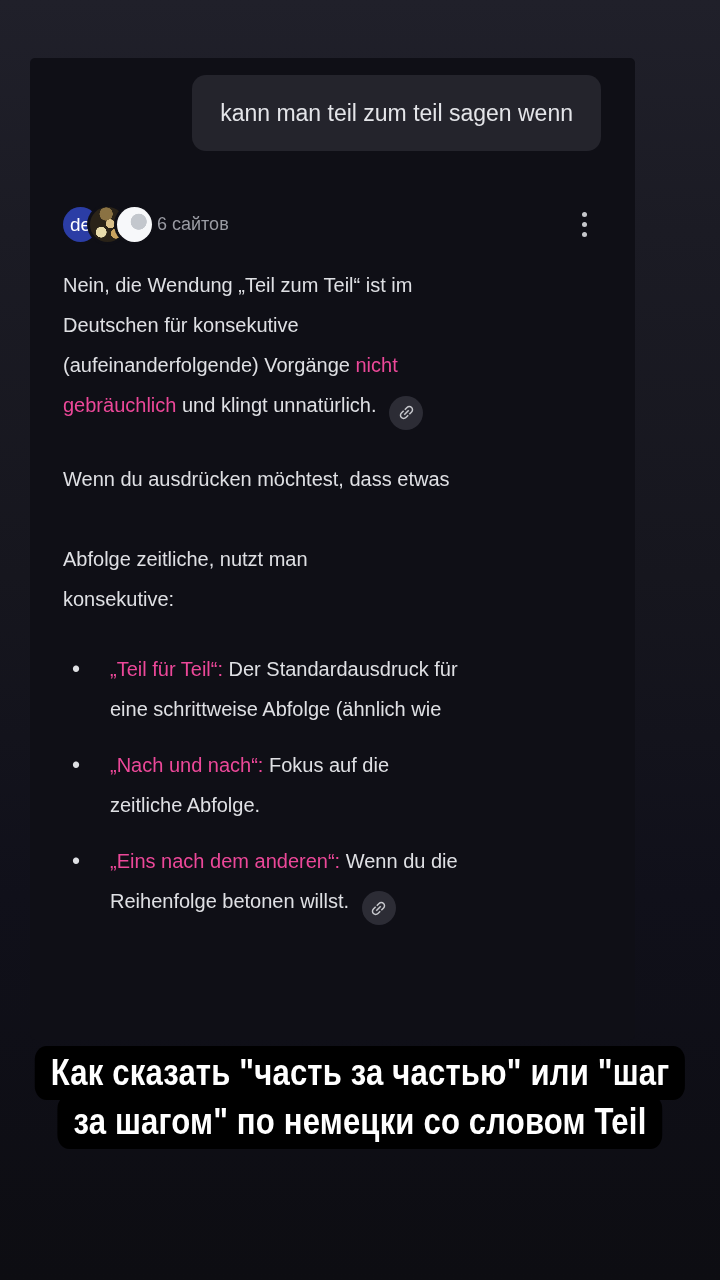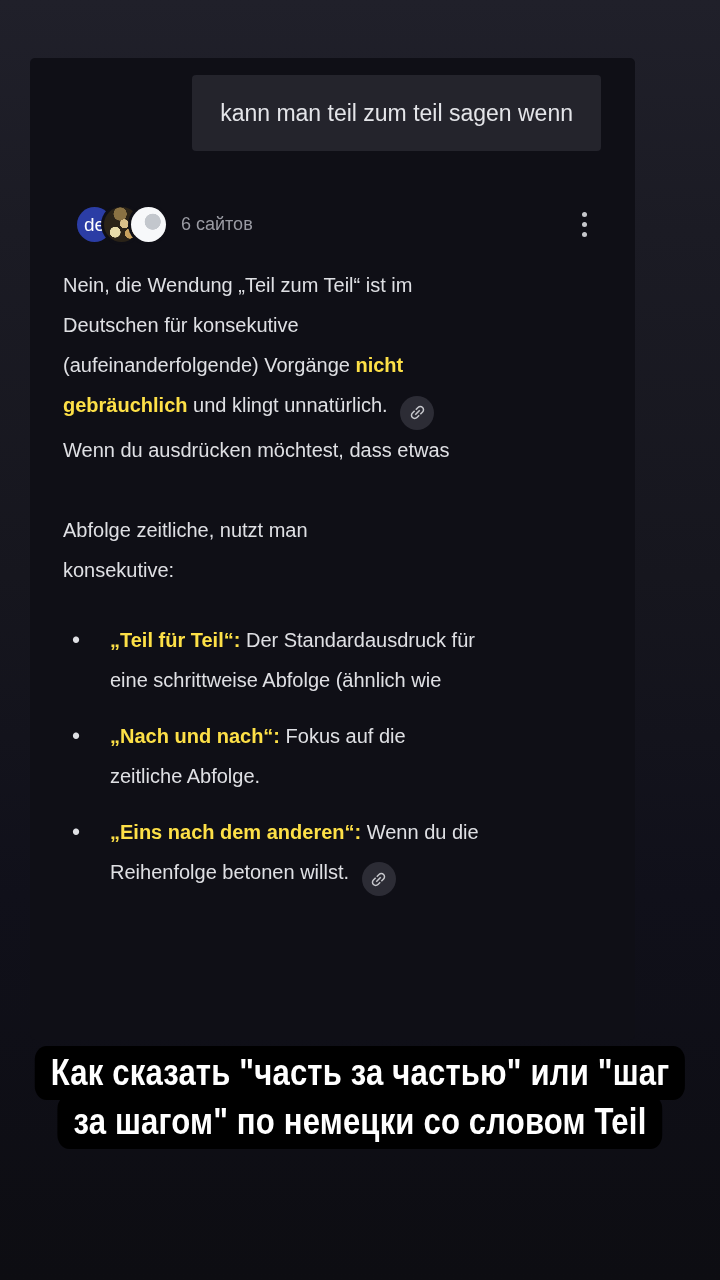--- a/index.html
+++ b/index.html
@@ -15,63 +15,62 @@
   
   .card {
     position:absolute; left:30px; top:58px; width:605px; height:982px;
     background:#0f0f16; border-radius:5px; overflow:hidden;
   }
 
   
   .bubble {
     width:fit-content; max-width:492px;
     margin:17px 34px 16px auto;
-    background:#24242c; border-radius:4px;
+    background:#24242c; border-radius:14px;
     padding:18px 28px;
     font-size:23px; line-height:40px; color:#e4e5e9;
   }
 
   
   .sources {
     margin:56px 44px 0 33px;
     display:flex; align-items:center; justify-content:space-between;
     background:none; border:none;
   }
   .src-left { display:flex; align-items:center; }
   .favicon {
     width:35px; height:35px; border-radius:50%;
     display:inline-flex; align-items:center; justify-content:center;
     flex:0 0 auto;
-    margin-left:14px;
   }
   .favicon + .favicon { margin-left:-8px; box-shadow:0 0 0 3px #0f0f16; }
   .fav-de { background:#2b3da5; color:#ffffff; font-size:19px; line-height:1; }
   .fav-photo {
     background:
       radial-gradient(circle at 32% 72%, #e8dcab 0 15%, rgba(0,0,0,0) 16%),
       radial-gradient(circle at 58% 48%, #d9c089 0 16%, rgba(0,0,0,0) 17%),
       radial-gradient(circle at 74% 76%, #c8a25e 0 13%, rgba(0,0,0,0) 14%),
       radial-gradient(circle at 46% 20%, #8a7243 0 19%, rgba(0,0,0,0) 20%),
       #2a2318;
   }
   .fav-light {
     background:radial-gradient(circle at 62% 42%, #c3c7cd 0 26%, #f7f8fa 28%);
   }
-  .src-count { margin-left:15px; font-size:18px; color:#9a9ba3; }
+  .src-count { margin-left:5px; font-size:18px; color:#9a9ba3; }
   .kebab {
     background:none; border:none; cursor:pointer;
     display:flex; flex-direction:column; align-items:center; gap:5px;
     padding:4px;
   }
   .kebab i { width:5px; height:5px; border-radius:50%; background:#c6c7cc; display:block; }
 
   
   .response { margin:23px 28px 0 33px; font-size:20px; line-height:40px; color:#dfe0e4; }
-  .response p + p { }
-  .response .b { font-weight:700; color:#fde047; }
+  .response p + p { margin-top:29px; }
+  .response .b { font-weight:400; color:#ec4899; }
   .response ul { list-style:none; margin-top:30px; }
   .response li { position:relative; padding-left:47px; }
   .response li + li { margin-top:16px; }
   .response li::before {
     content:"\2022"; position:absolute; left:9px; top:0;
     font-size:23px; line-height:40px; color:#dfe0e4;
   }
   .link-chip {
     display:inline-flex; align-items:center; justify-content:center;
     width:34px; height:34px; border-radius:50%;

